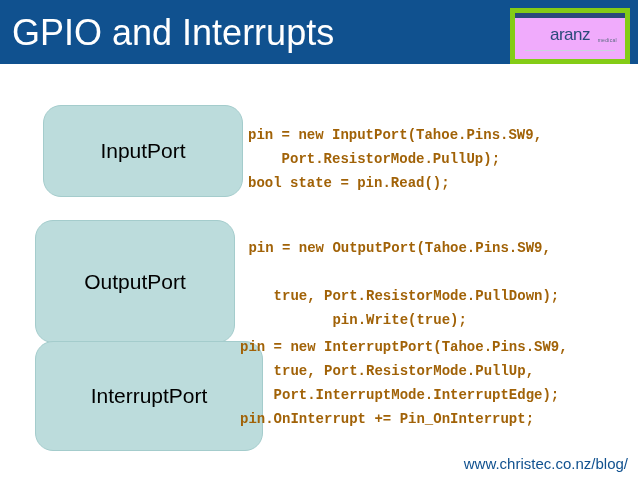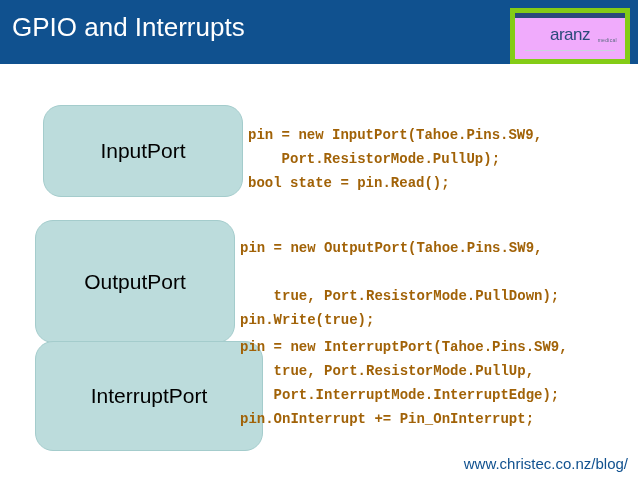--- a/index.html
+++ b/index.html
@@ -26,21 +26,21 @@
     top: 0;
     width: 638px;
     height: 64px;
     background: #0b5394;
     background: #10518f;
   }
   .header-title {
     position: absolute;
     left: 12px;
     top: 12px;
-    font-size: 26px;
+    font-size: 36px;
     color: #ffffff;
     font-family: "Liberation Sans", sans-serif;
     letter-spacing: 0px;
     white-space: nowrap;
   }
   .logo-box {
     position: absolute;
     right: 8px;
     top: 8px;
     width: 110px;
@@ -149,21 +149,21 @@
     </div>
     <div class="code" style="left:240px; top:18px;">pin = new InputPort(Tahoe.Pins.SW9,
     Port.ResistorMode.PullUp);
 bool state = pin.Read();</div>
   </div>
 
   <div class="row" style="top:220px;height:105px;">
     <div class="pill" style="left:35px; top:0px; width:200px; height:123px;">
       <span class="pill-label">OutputPort</span>
     </div>
-    <div class="code" style="left:240px; top:16px;">pin = new OutputPort(Tahoe.Pins.SW9,
+    <div class="code" style="left:240px; top:16px;text-align:center;">pin = new OutputPort(Tahoe.Pins.SW9,
 
     true, Port.ResistorMode.PullDown);
 pin.Write(true);</div>
   </div>
 
   <div class="row" style="top:325px;height:115px;">
     <div class="pill" style="left:35px; top:16px; width:228px; height:110px;">
       <span class="pill-label">InterruptPort</span>
     </div>
     <div class="code" style="left:240px; top:10px;">pin = new InterruptPort(Tahoe.Pins.SW9,

